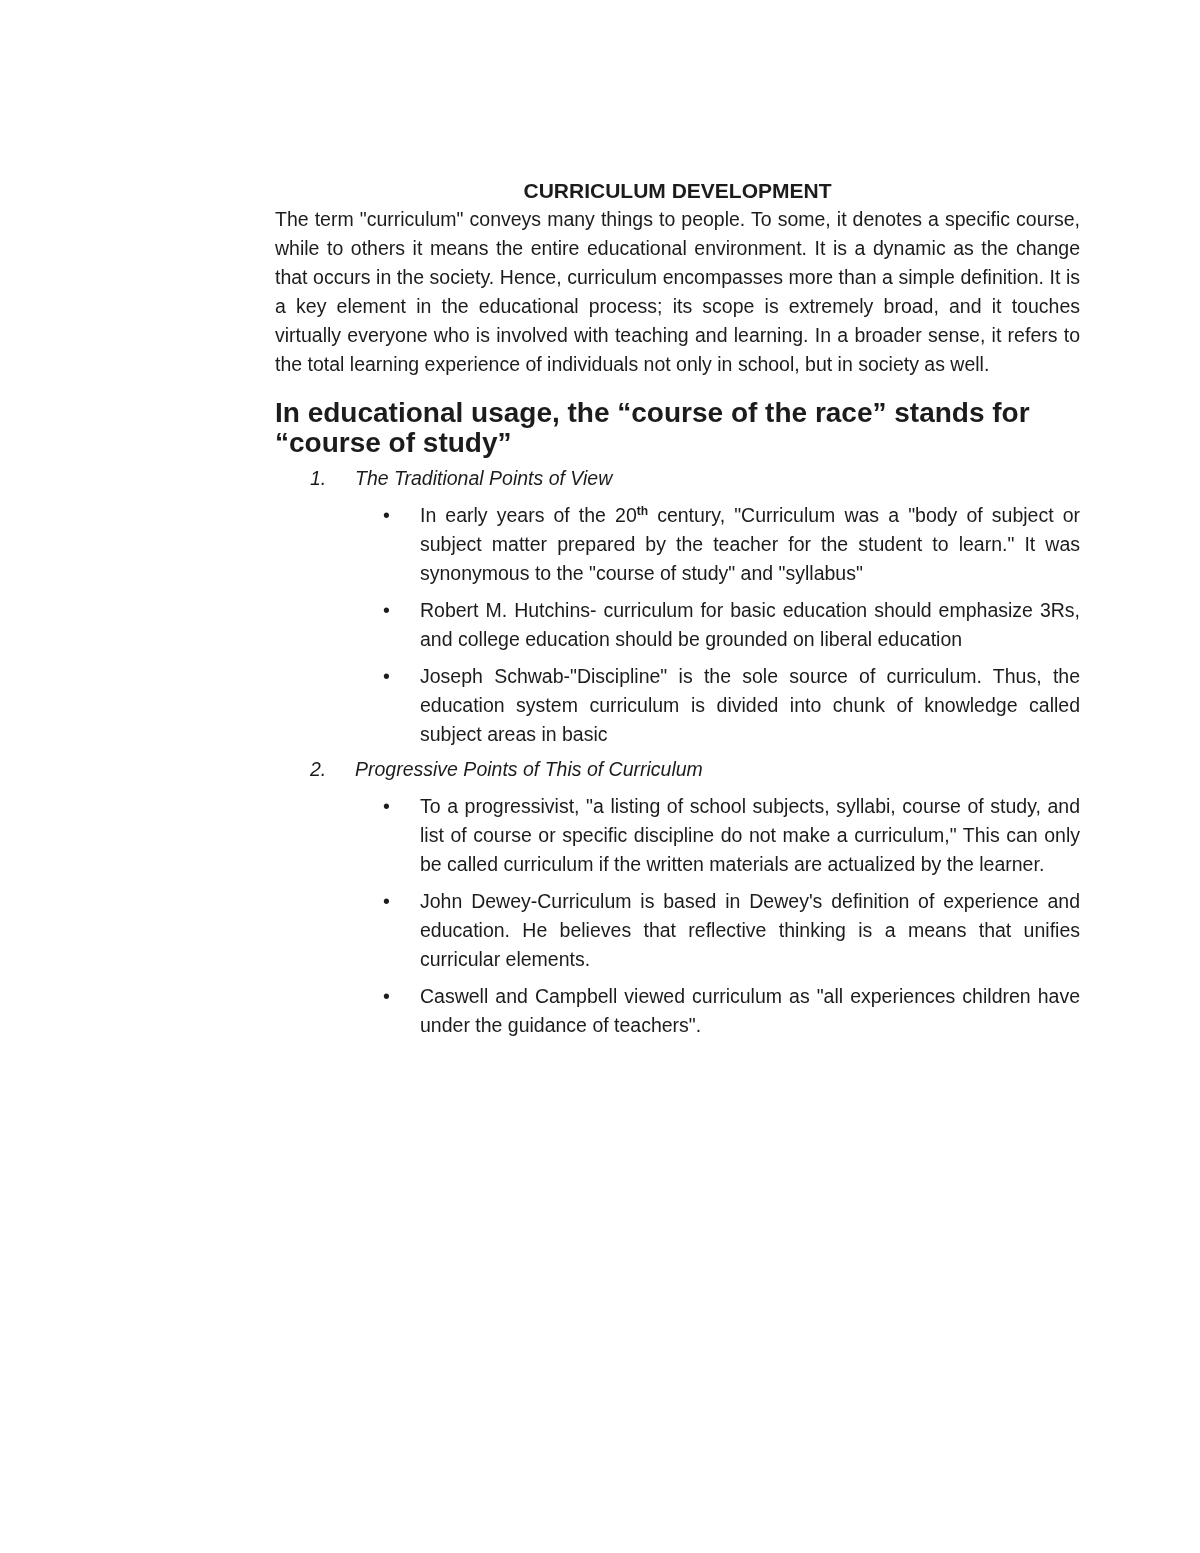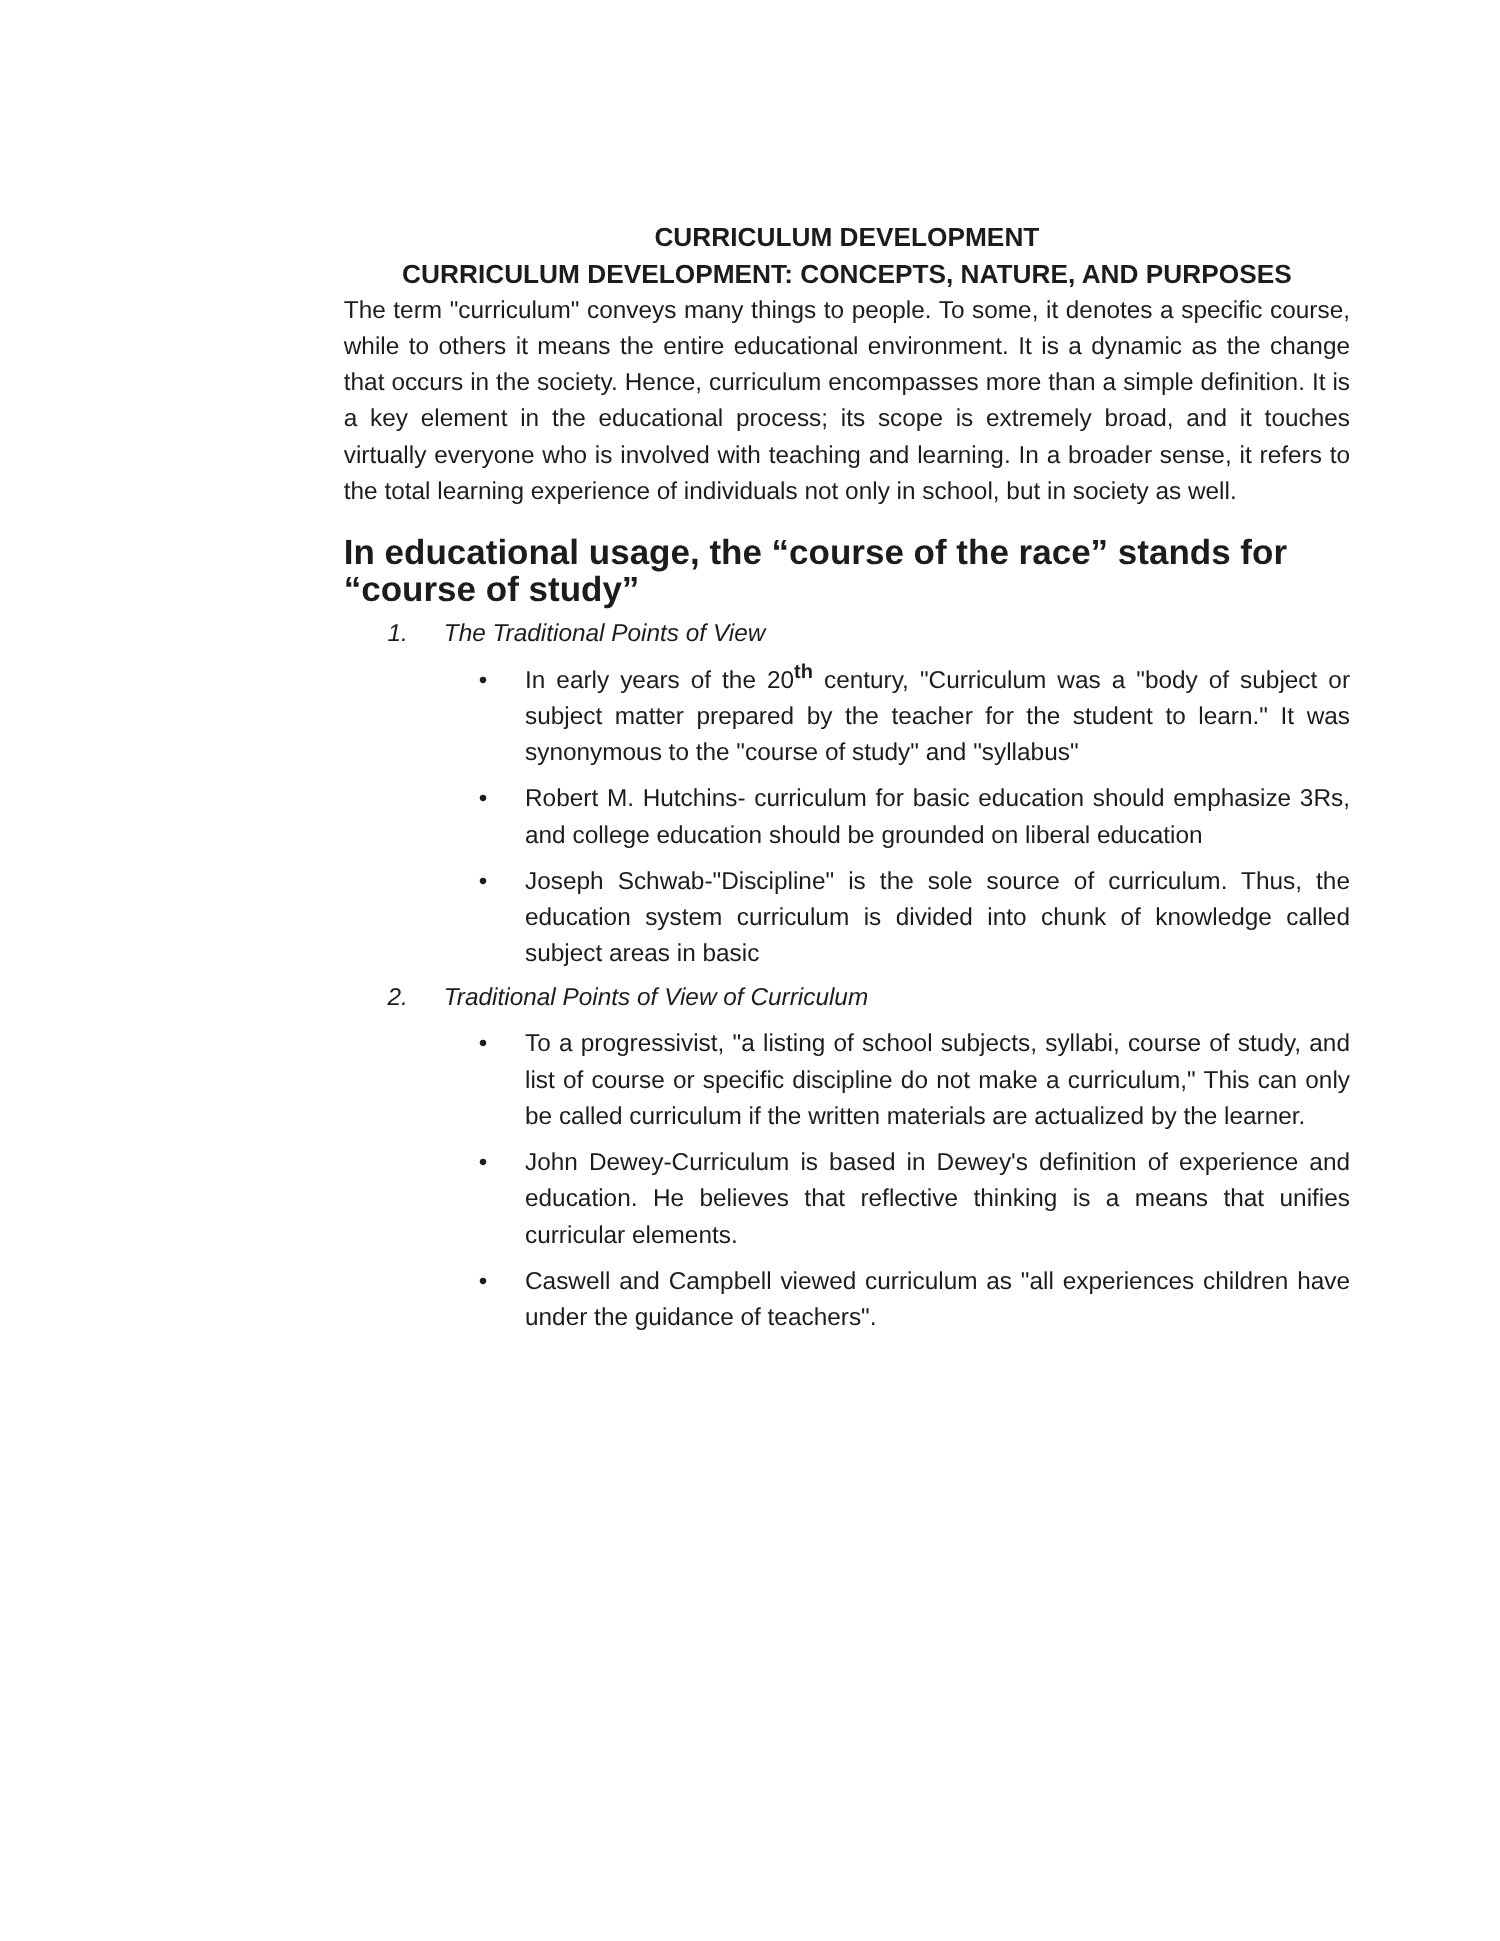--- a/index.html
+++ b/index.html
@@ -60,35 +60,34 @@
     margin-left: 108px;
     width: 37px;
     flex: 0 0 37px;
   }
   .bullet-text {
     flex: 1;
     text-align: justify;
   }
   .bullet-text .seg { display: block; text-align: justify; }
   sup.ord {
-    font-size: 16px;
+    font-size: 12px;
     font-weight: bold;
     line-height: 0;
     vertical-align: super;
   }
   b.term { font-weight: bold; }
 </style>
 </head>
 <body>
 
 <div class="page">
   <div class="content">
 
     <div class="doc-title">CURRICULUM DEVELOPMENT</div>
-    <div class="doc-title">CURRICULUM DEVELOPMENT: CONCEPTS, NATURE, AND PURPOSES</div>
 
     <p class="body-par">The term "curriculum" conveys many things to people. To some, it denotes a specific course, while to others it means the entire educational environment. It is a dynamic as the change that occurs in the society. Hence, curriculum encompasses more than a simple definition. It is a key element in the educational process; its scope is extremely broad, and it touches virtually everyone who is involved with teaching and learning. In a broader sense, it refers to the total learning experience of individuals not only in school, but in society as well.</p>
 
 
     <h2 class="usage-heading">In educational usage, the “course of the race” stands for “course of study”</h2>
 
     <div>
       <div class="outline-header">
         <span class="outline-num">1.</span>
         <span class="outline-title">The Traditional Points of View</span>
@@ -108,21 +107,21 @@
         <span class="bullet-glyph">•</span>
         <div class="bullet-text">
           <span class="seg">Joseph Schwab-"Discipline" is the sole source of curriculum. Thus, the education system curriculum is divided into chunk of knowledge called subject areas in basic</span>
         </div>
       </div>
     </div>
 
     <div>
       <div class="outline-header">
         <span class="outline-num">2.</span>
-        <span class="outline-title">Traditional Points of View of Curriculum</span>
+        <span class="outline-title">Progressive Points of This of Curriculum</span>
       </div>
 
       <div class="bullet-row">
         <span class="bullet-glyph">•</span>
         <div class="bullet-text">To a progressivist, "a listing of school subjects, syllabi, course of study, and list of course or specific discipline do not make a curriculum," This can only be called curriculum if the written materials are actualized by the learner.</div>
       </div>
 
       <div class="bullet-row">
         <span class="bullet-glyph">•</span>
         <div class="bullet-text">John Dewey-Curriculum is based in Dewey's definition of experience and education. He believes that reflective thinking is a means that unifies curricular elements.</div>

